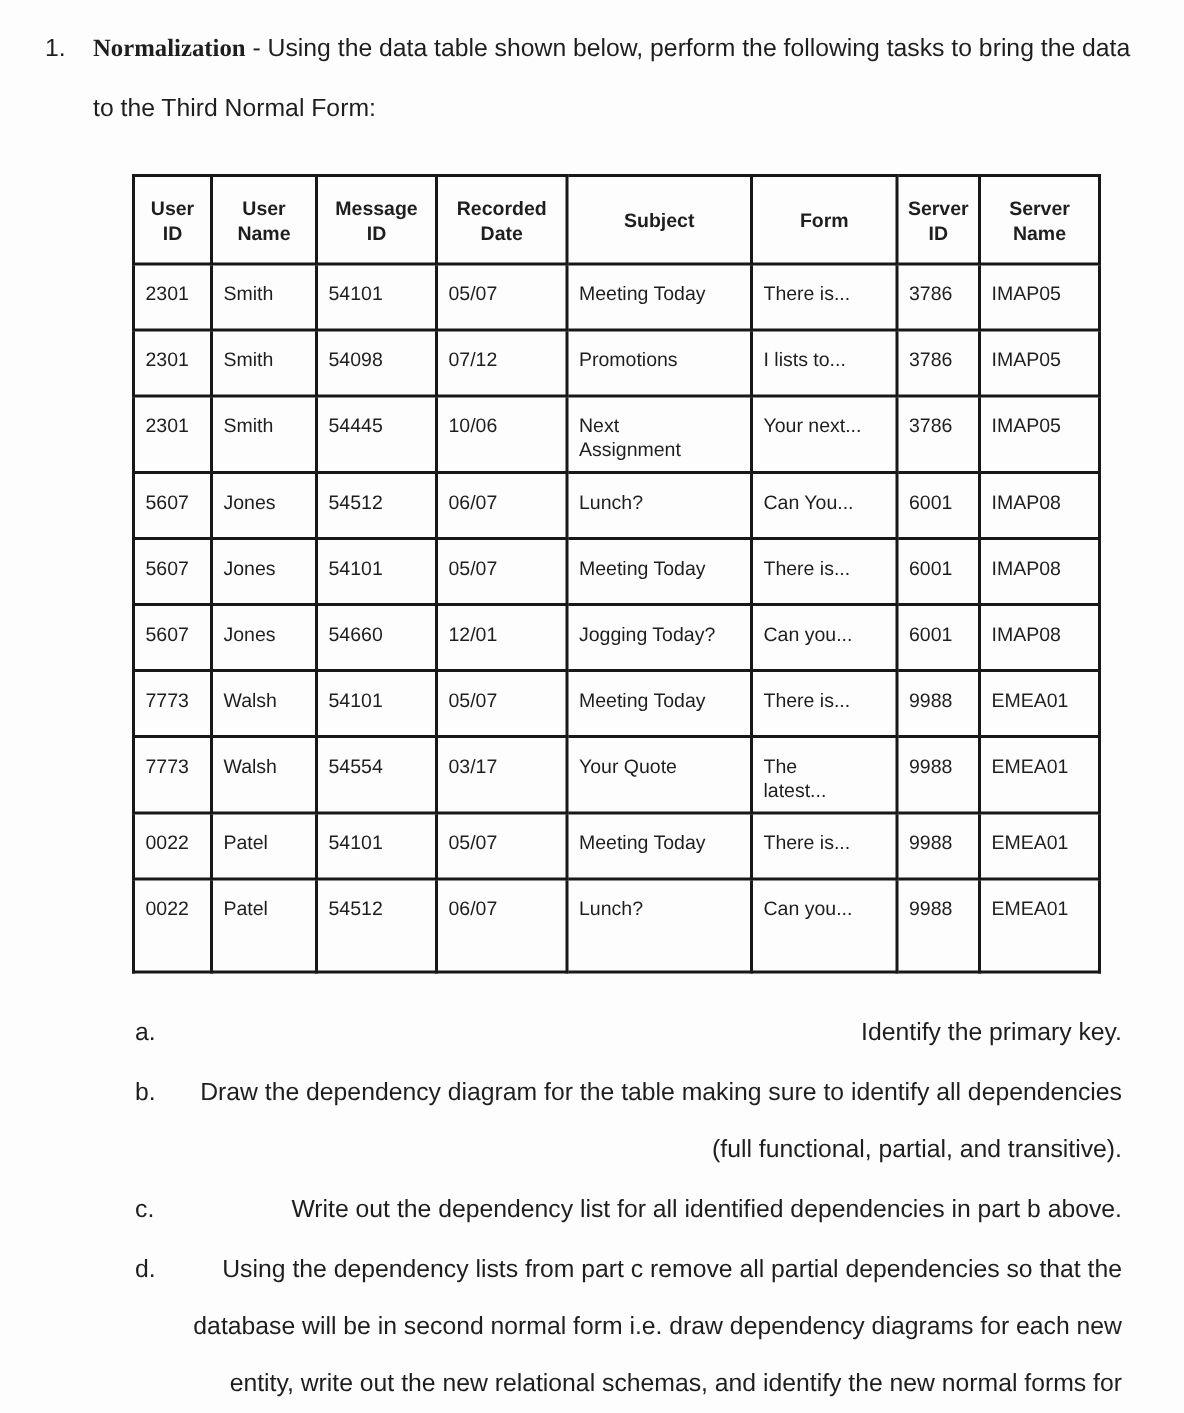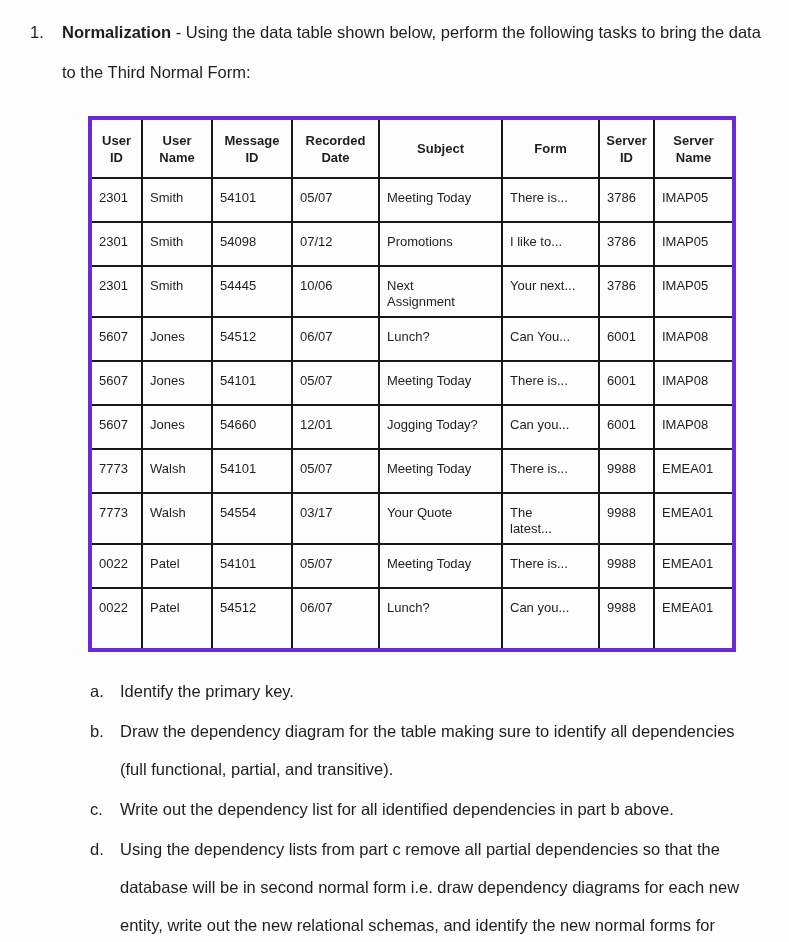--- a/index.html
+++ b/index.html
@@ -22,28 +22,28 @@
     font-size: 16.5px;
     line-height: 40px;
   }
   .qnum {
     width: 32px;
     flex: 0 0 32px;
   }
   .qtext {
     width: 700px;
   }
-  .qtext b { font-weight: bold; }
+  .qtext b { font-weight: bold; font-family: Liberation Serif, serif; }
 
   
   table.data {
     border-collapse: collapse;
     table-layout: fixed;
     margin: 24px 0 0 58px;
-    border: 4px solid #6d28d9;
+    border: 1px solid #6d28d9;
   }
   table.data th, table.data td {
     border: 2px solid #181818;
     white-space: pre-line;
     overflow: hidden;
   }
   table.data th {
     font-size: 13px;
     font-weight: bold;
     text-align: center;
@@ -74,20 +74,21 @@
     font-size: 16.5px;
     line-height: 38px;
     margin: 0 0 2px 0;
   }
   .task-label {
     width: 30px;
     flex: 0 0 30px;
   }
   .task-text {
     width: 628px;
+    text-align: right;
   }
   .task-text .seg-bold { font-weight: normal; }
 </style>
 </head>
 <body>
 
 <div class="page">
 
   <div class="question">
     <span class="qnum">1.</span>
@@ -135,21 +136,21 @@
           <td>There is...</td>
           <td>3786</td>
           <td>IMAP05</td>
         </tr>
         <tr>
           <td>2301</td>
           <td>Smith</td>
           <td>54098</td>
           <td>07/12</td>
           <td>Promotions</td>
-          <td>I like to...</td>
+          <td>I lists to...</td>
           <td>3786</td>
           <td>IMAP05</td>
         </tr>
         <tr>
           <td>2301</td>
           <td>Smith</td>
           <td>54445</td>
           <td>10/06</td>
           <td>Next
 Assignment</td>

